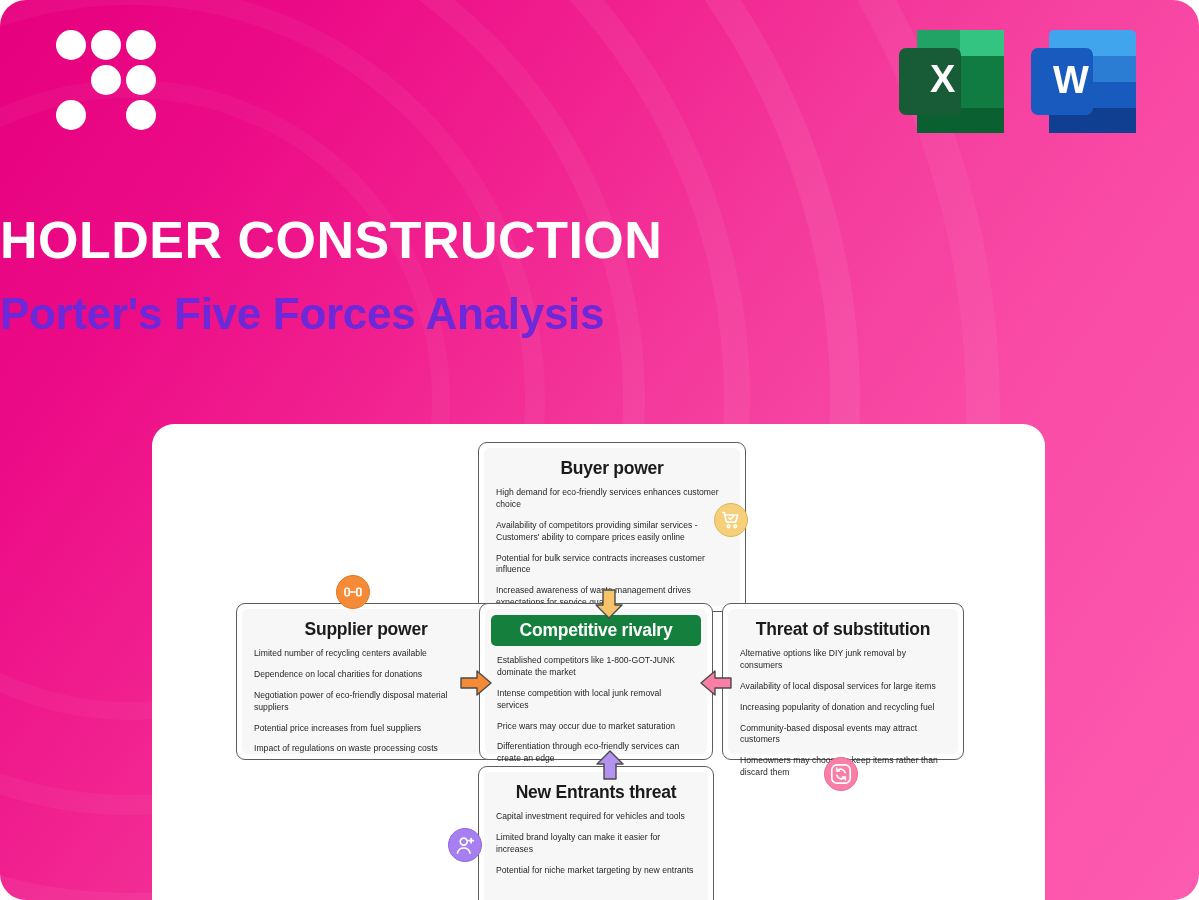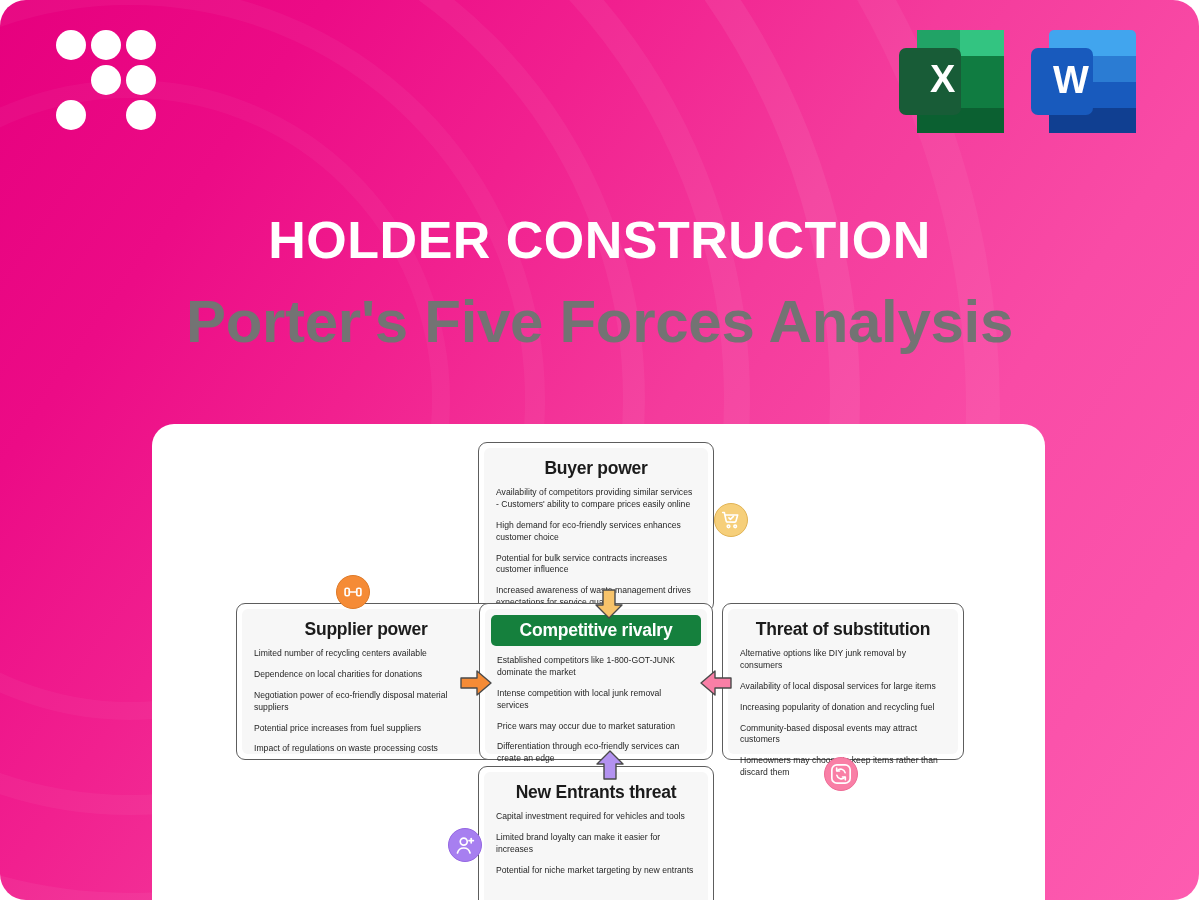--- a/index.html
+++ b/index.html
@@ -53,32 +53,31 @@
   }
 
   
   .office-icon { position: absolute; }
   #excel-icon { left: 899px; top: 30px; width: 105px; height: 103px; }
   #word-icon  { left: 1031px; top: 30px; width: 105px; height: 103px; }
 
   
   #title-block {
     position: absolute; left: 0; top: 214px; width: 1199px;
-    text-align: center;
   }
   #company-title {
     color: #ffffff;
     font-size: 52px;
     font-weight: bold;
     letter-spacing: 0.5px;
     line-height: 1.0;
   }
   #doc-title {
-    color: #737373;
-    font-size: 60px;
+    color: #6d28d9;
+    font-size: 44px;
     font-weight: bold;
     letter-spacing: -0.3px;
     margin-top: 26px;
     line-height: 1.0;
   }
 
   
   #canvas {
     position: absolute;
     left: 152px; top: 424px;
@@ -123,21 +122,21 @@
   .force-list li {
     font-size: 8.6px;
     color: #1f1f1f;
     line-height: 1.38;
     margin-bottom: 9px;
     letter-spacing: 0.02px;
   }
   .force-list li:last-child { margin-bottom: 0; }
 
   
-  #box-buyer        { left: 326px; top: 18px;  width: 236px; height: 170px; }
+  #box-buyer        { left: 326px; top: 18px;  width: 268px; height: 170px; }
   #box-supplier     { left: 84px;  top: 179px; width: 260px; height: 157px; }
   #box-rivalry      { left: 327px; top: 179px; width: 234px; height: 157px; }
   #box-substitution { left: 570px; top: 179px; width: 242px; height: 157px; }
   #box-entrants     { left: 326px; top: 342px; width: 236px; height: 160px; }
 
   
   .arrow { position: absolute; z-index: 4; }
   #arrow-down { left: 442px; top: 165px; width: 30px; height: 30px; }
   #arrow-up   { left: 443px; top: 326px; width: 30px; height: 30px; }
   #arrow-right{ left: 308px; top: 245px; width: 32px; height: 28px; }
@@ -210,22 +209,22 @@
     <div id="company-title">HOLDER CONSTRUCTION</div>
     <div id="doc-title">Porter's Five Forces Analysis</div>
   </div>
 
   <div id="canvas">
 
     <div class="force-box" id="box-buyer">
       <div class="force-inner">
         <div class="force-title">Buyer power</div>
         <ul class="force-list">
+          <li>High demand for eco-friendly services enhances customer choice</li>
           <li>Availability of competitors providing similar services  - Customers' ability to compare prices easily online</li>
-          <li>High demand for eco-friendly services enhances customer choice</li>
           <li>Potential for bulk service contracts increases customer influence</li>
           <li>Increased awareness of waste management drives expectations for service quality</li>
         </ul>
       </div>
     </div>
 
     <div class="force-box" id="box-supplier">
       <div class="force-inner">
         <div class="force-title">Supplier power</div>
         <ul class="force-list">

